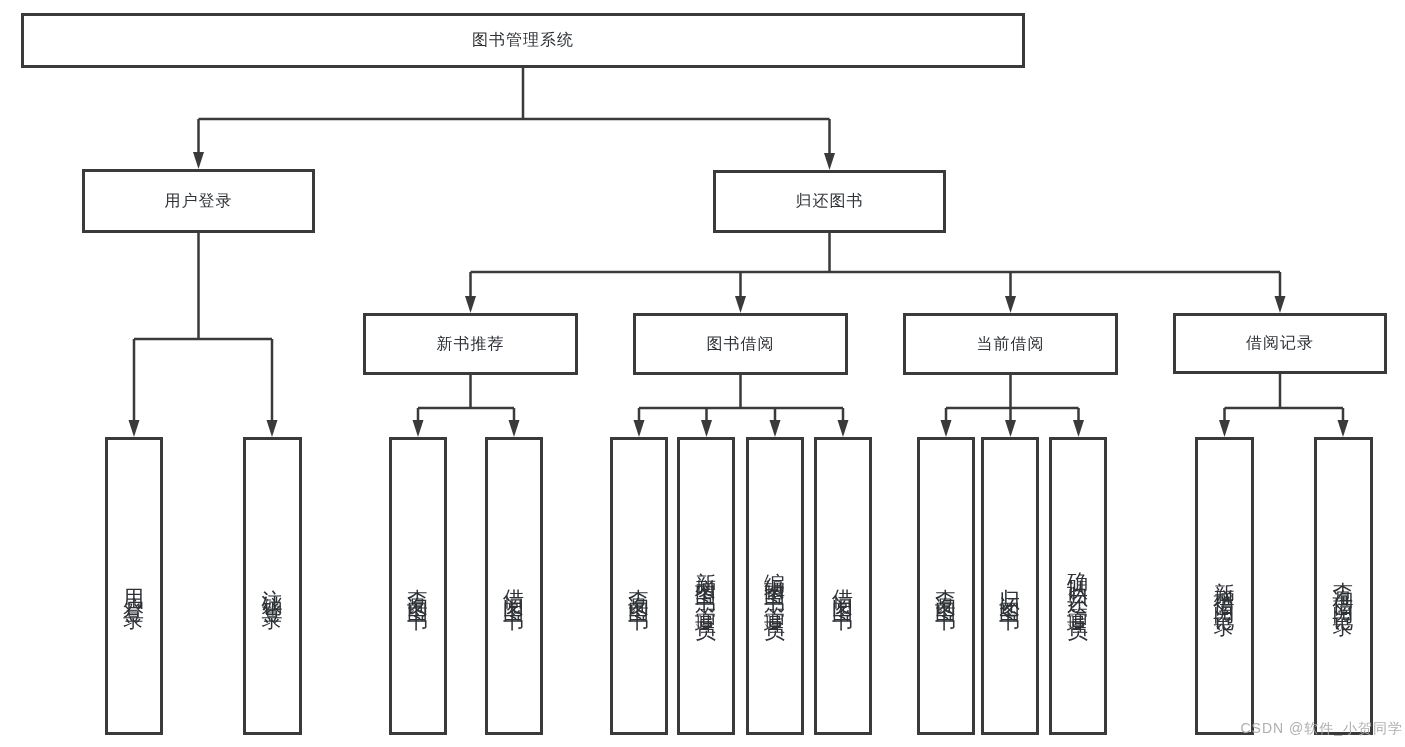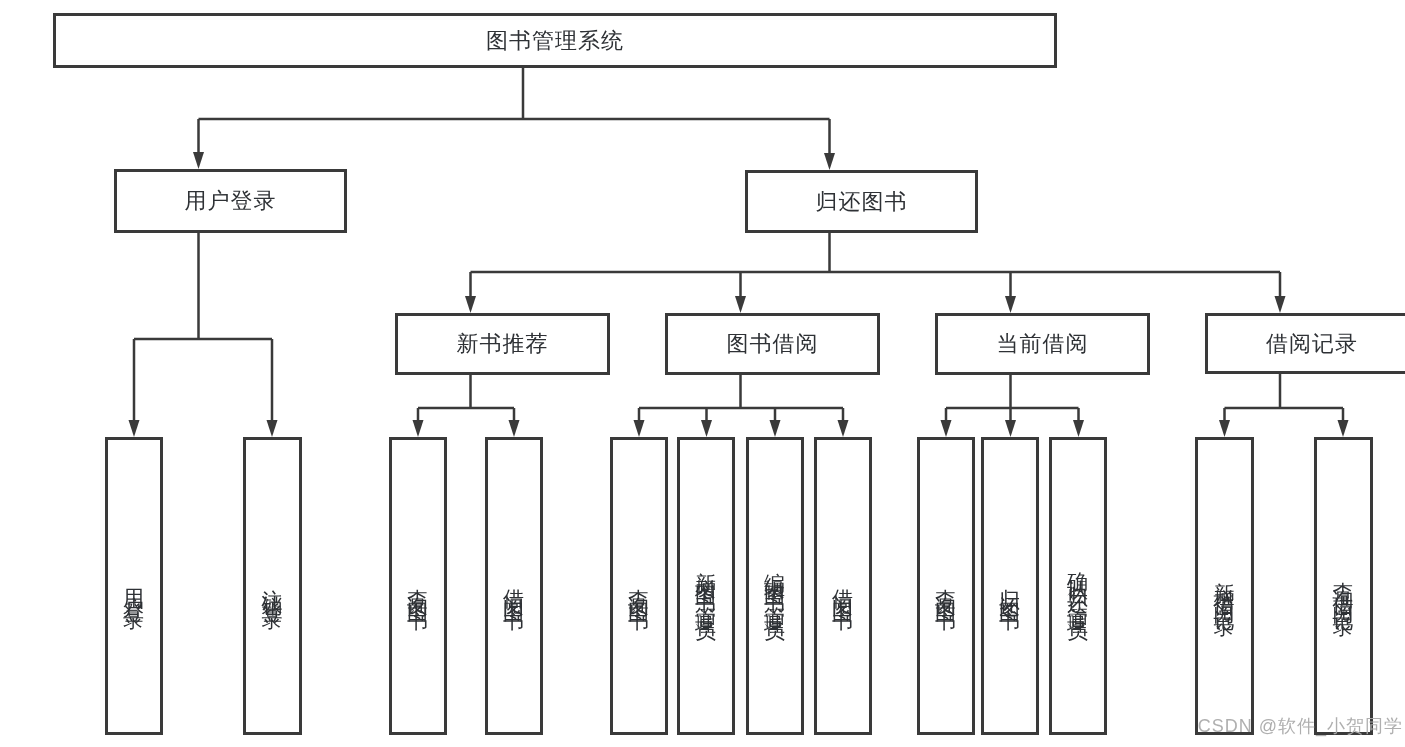--- a/index.html
+++ b/index.html
@@ -14,38 +14,38 @@
     position:absolute;
     box-sizing:border-box;
     border:3px solid #3a3a3a;
     background:#ffffff;
     display:flex;
     align-items:center;
     justify-content:center;
     color:#2e3135;
     text-align:center;
   }
-  .box.h{ font-size:22px; letter-spacing:1px;margin-left:32px; }
+  .box.h{ font-size:16px; letter-spacing:1px; }
   .box.v{
     writing-mode:vertical-rl;
     text-orientation:upright;
     font-size:21px;
     letter-spacing:7px;
     line-height:1;
   }
   #connectors{
     position:absolute;left:0;top:0;width:1405px;height:747px;
     pointer-events:none;
   }
   #connectors path{ stroke:#3a3a3a; stroke-width:2.5; fill:none; }
   #connectors polygon{ fill:#3a3a3a; }
   .watermark{
     position:absolute;
     right:2px;bottom:9px;
-    font-size:18px;
+    font-size:14px;
     color:rgba(171,171,171,0.95);
     letter-spacing:1px;
     white-space:nowrap;
     margin-top:47px;
   }
 </style>
 </head>
 <body>
 
 <div id="canvas">

